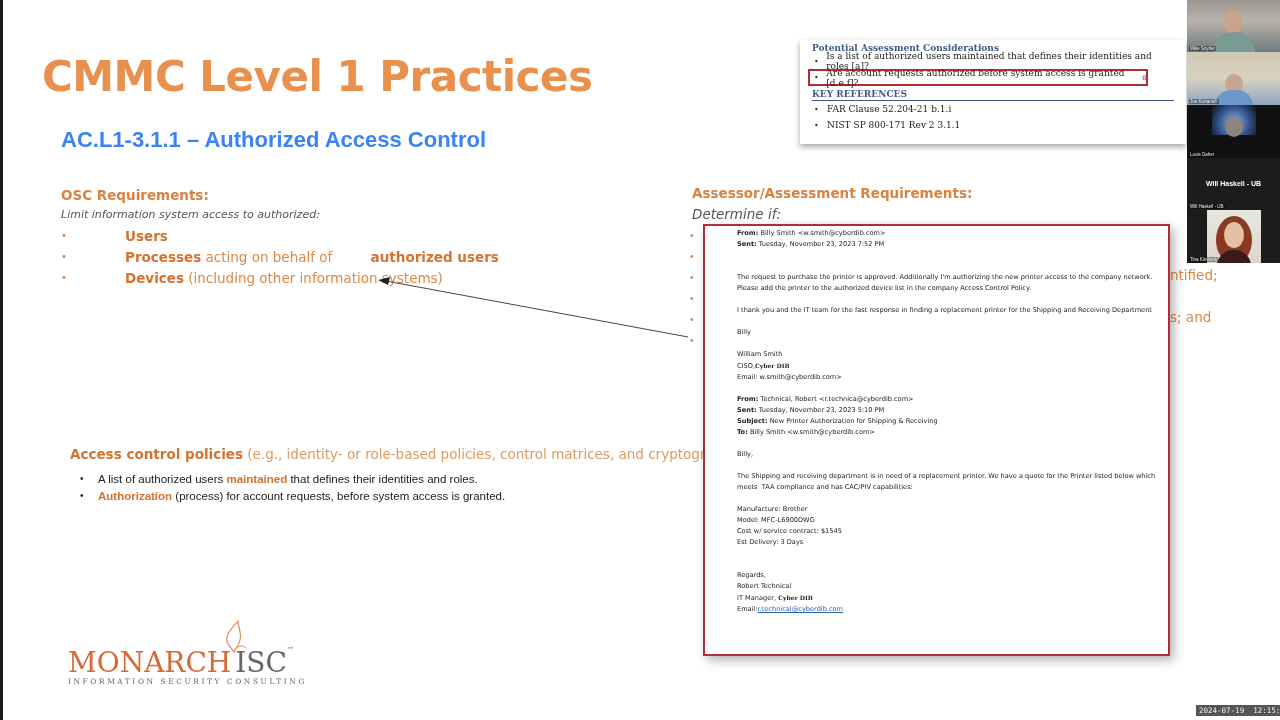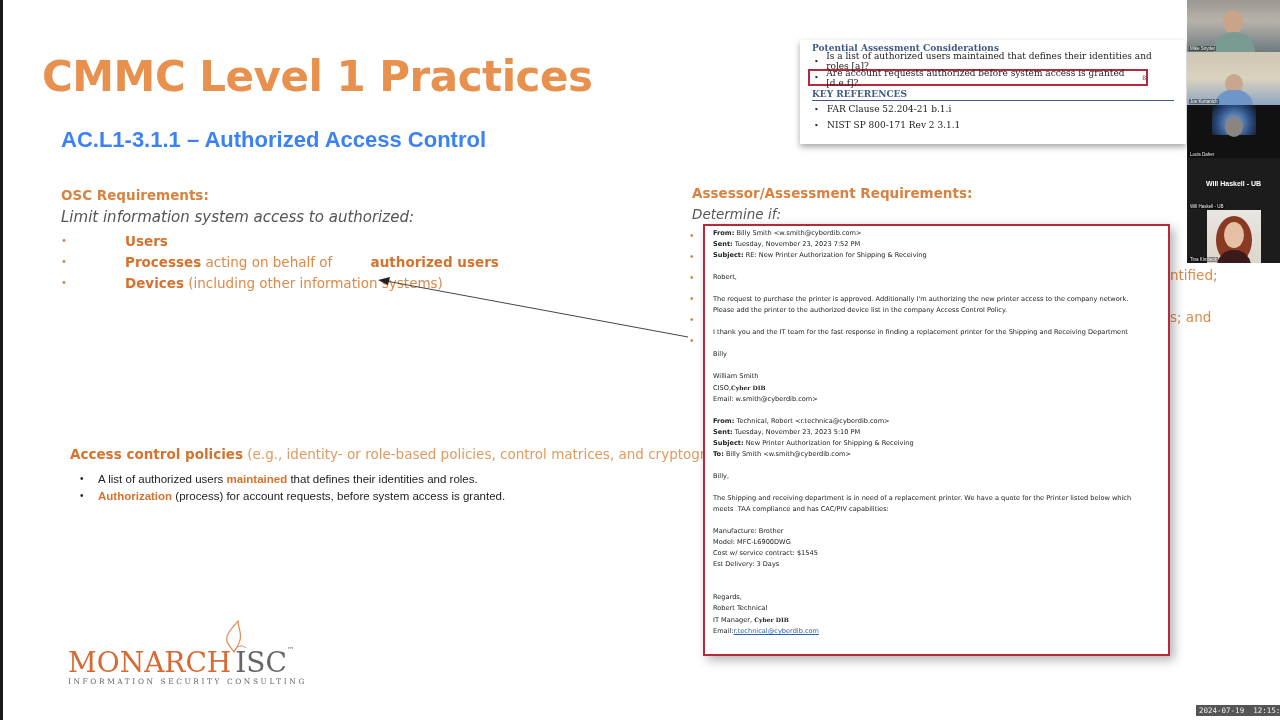--- a/index.html
+++ b/index.html
@@ -6,21 +6,21 @@
     html, body { width: 1280px; height: 720px; overflow: hidden; background: #ffffff; }
     body { position: relative; font-family: "Liberation Sans", sans-serif; }
 
     .left-strip { position: absolute; left: 0; top: 0; width: 3px; height: 720px; background: #1a1a1a; }
 
     .slide-title { position: absolute; left: 42px; top: 52px; font-family: "DejaVu Sans", sans-serif; font-weight: bold; font-size: 42px; color: #e8914f; letter-spacing: -0.5px; }
     .slide-subtitle { position: absolute; left: 61px; top: 127px; font-family: "Liberation Sans", sans-serif; font-weight: bold; font-size: 22px; color: #3b82f6; }
 
     .osc { position: absolute; left: 61px; top: 187px; font-family: "DejaVu Sans", sans-serif; color: #dd8845; }
     .osc .heading { font-weight: bold; font-size: 13.5px; color: #d9823f; }
-    .osc .intro { font-style: italic; font-size: 15px; color: #555; margin-top: 5px; }
+    .osc .intro { font-style: italic; font-size: 11px; color: #555; margin-top: 5px; }
     .osc ul { list-style: none; margin-top: 4px; }
     .osc li { font-size: 13.5px; height: 21px; display: flex; align-items: center; color: #dd8845; }
     .osc li .dot { width: 30px; font-size: 10px; color: #d9823f; }
     .osc b { color: #d5722d; margin-left: 34px; }
 
     .acp { position: absolute; left: 70px; top: 446px; font-family: "DejaVu Sans", sans-serif; }
     .acp .line1 { font-size: 13.5px; color: #e09a5f; white-space: nowrap; }
     .acp .line1 b { color: #d5722d; }
     .acp ul { list-style: none; margin-top: 8px; margin-left: 10px; }
     .acp li { font-size: 11.5px; color: #222; height: 17px; display: flex; align-items: center; font-family: "Liberation Sans", sans-serif; }
@@ -57,21 +57,21 @@
     .tile1 { top: 0; height: 52px; background: linear-gradient(180deg, #9a9690 0%, #b8b3aa 40%, #6d7a80 100%); }
     .tile2 { top: 52px; height: 53px; background: linear-gradient(180deg, #cfc7b3 0%, #d9d2bf 50%, #8fa6c2 100%); }
     .tile3 { top: 105px; height: 53px; background: #111; }
     .tile4 { top: 158px; height: 52px; background: #1c1c1c; }
     .tile4 .big { position: absolute; left: 0; right: 0; top: 22px; text-align: center; font-size: 7px; font-weight: bold; color: #fff; font-family: "Liberation Sans", sans-serif; }
     .tile5 { top: 210px; height: 53px; background: #1c1c1c; }
     .tile5 .photo { position: absolute; left: 20px; top: 0; width: 54px; height: 53px; background: linear-gradient(180deg, #e8e6e1 0%, #dcd6cc 100%); overflow: hidden; }
     .head { position: absolute; border-radius: 50%; }
 
     .email { position: absolute; left: 703px; top: 224px; width: 467px; height: 432px; background: #fff; border: 2px solid #b52a3a; box-shadow: 4px 4px 10px rgba(0,0,0,0.3); padding: 2px 8px; font-family: "DejaVu Sans", sans-serif; font-size: 6.6px; color: #222; line-height: 11px; }
-    .email .row { white-space: nowrap; }
+    .email .row { white-space: nowrap; margin-left: 24px; }
     .email .lbl { font-weight: bold; }
     .email .gap { height: 11px; }
     .email .serif { font-family: "DejaVu Serif", serif; font-weight: bold; font-size: 6px; }
     .email .link { color: #2a60b0; text-decoration: underline; }
 
     .timestamp { position: absolute; left: 1196px; top: 705px; background: #555; color: #eee; font-family: "DejaVu Sans Mono", monospace; font-size: 7.5px; padding: 1px 3px; }
   </style>
 </head>
 <body>
 
@@ -196,23 +196,21 @@
       <div class="head" style="left:17px;top:12px;width:20px;height:26px;background:#e6c0a4;"></div>
       <div class="head" style="left:10px;top:40px;width:34px;height:18px;border-radius:16px 16px 0 0;background:#3a1a1a;"></div>
     </div>
     <span class="name">Tina Kimbeck</span>
   </div>
 </div>
 
 <div class="email">
   <div class="row"><span class="lbl">From:</span><span style="white-space:pre"> Billy Smith &lt;w.smith@cyberdib.com&gt;</span></div>
   <div class="row"><span class="lbl">Sent:</span><span style="white-space:pre"> Tuesday, November 23, 2023 7:52 PM</span></div>
-  <div class="row"><span class="lbl">Subject:</span><span style="white-space:pre"> RE: New Printer Authorization for Shipping &amp; Receiving</span></div>
-  <div class="gap"></div>
-  <div class="row">Robert,</div>
+  <div class="gap"></div>
   <div class="gap"></div>
   <div class="row">The request to purchase the printer is approved. Additionally I'm authorizing the new printer access to the company network.</div>
   <div class="row">Please add the printer to the authorized device list in the company Access Control Policy.</div>
   <div class="gap"></div>
   <div class="row">I thank you and the IT team for the fast response in finding a replacement printer for the Shipping and Receiving Department</div>
   <div class="gap"></div>
   <div class="row">Billy</div>
   <div class="gap"></div>
   <div class="row">William Smith</div>
   <div class="row"><span>CISO,</span><span class="serif">Cyber DIB</span></div>

